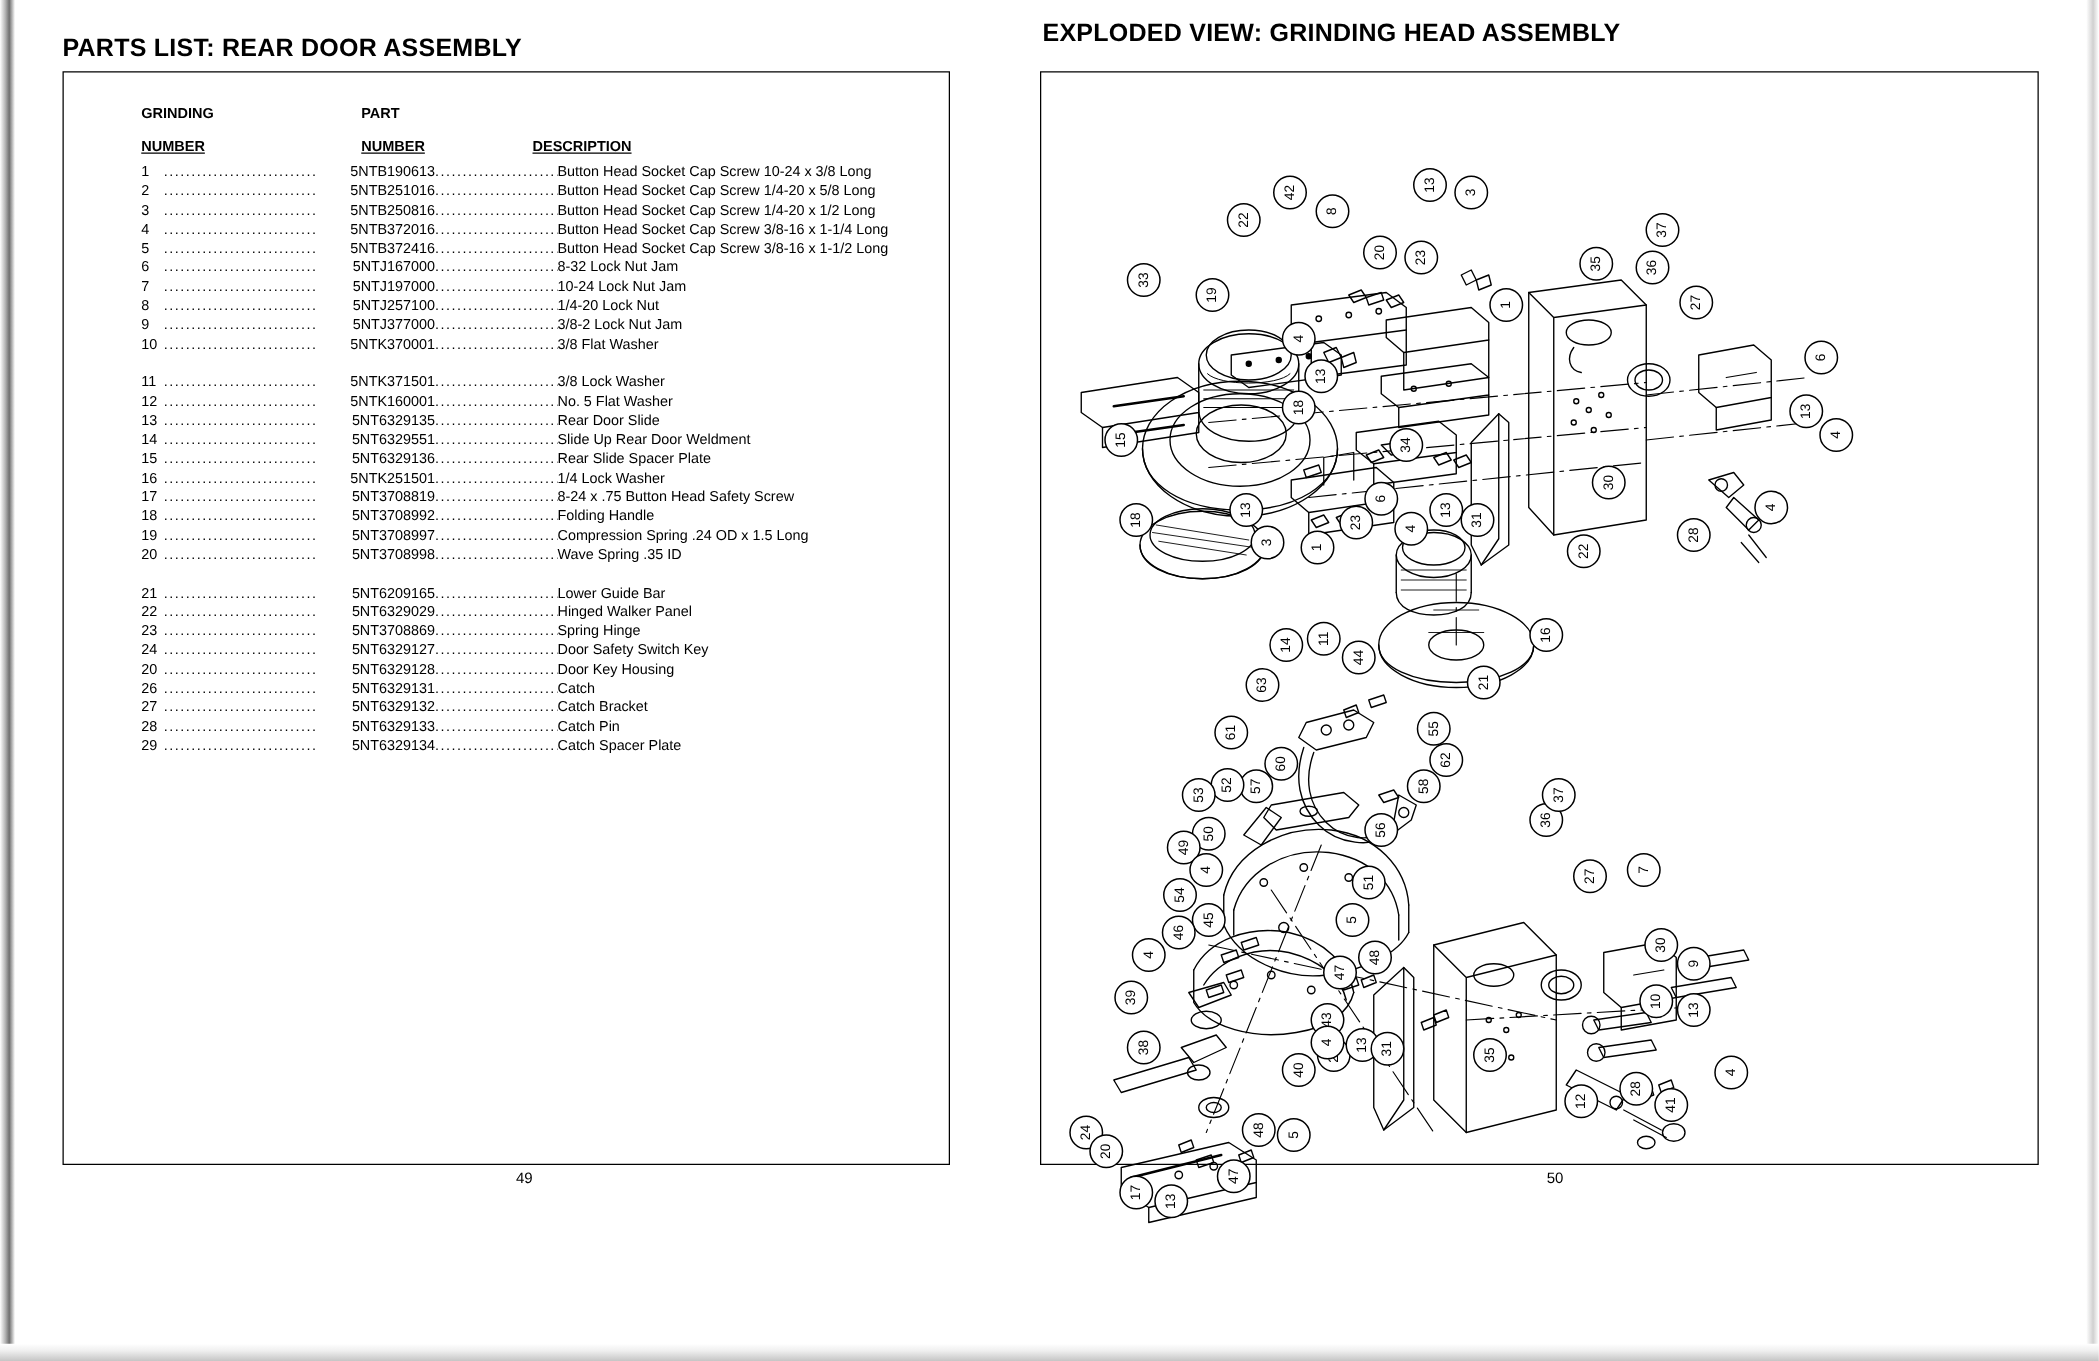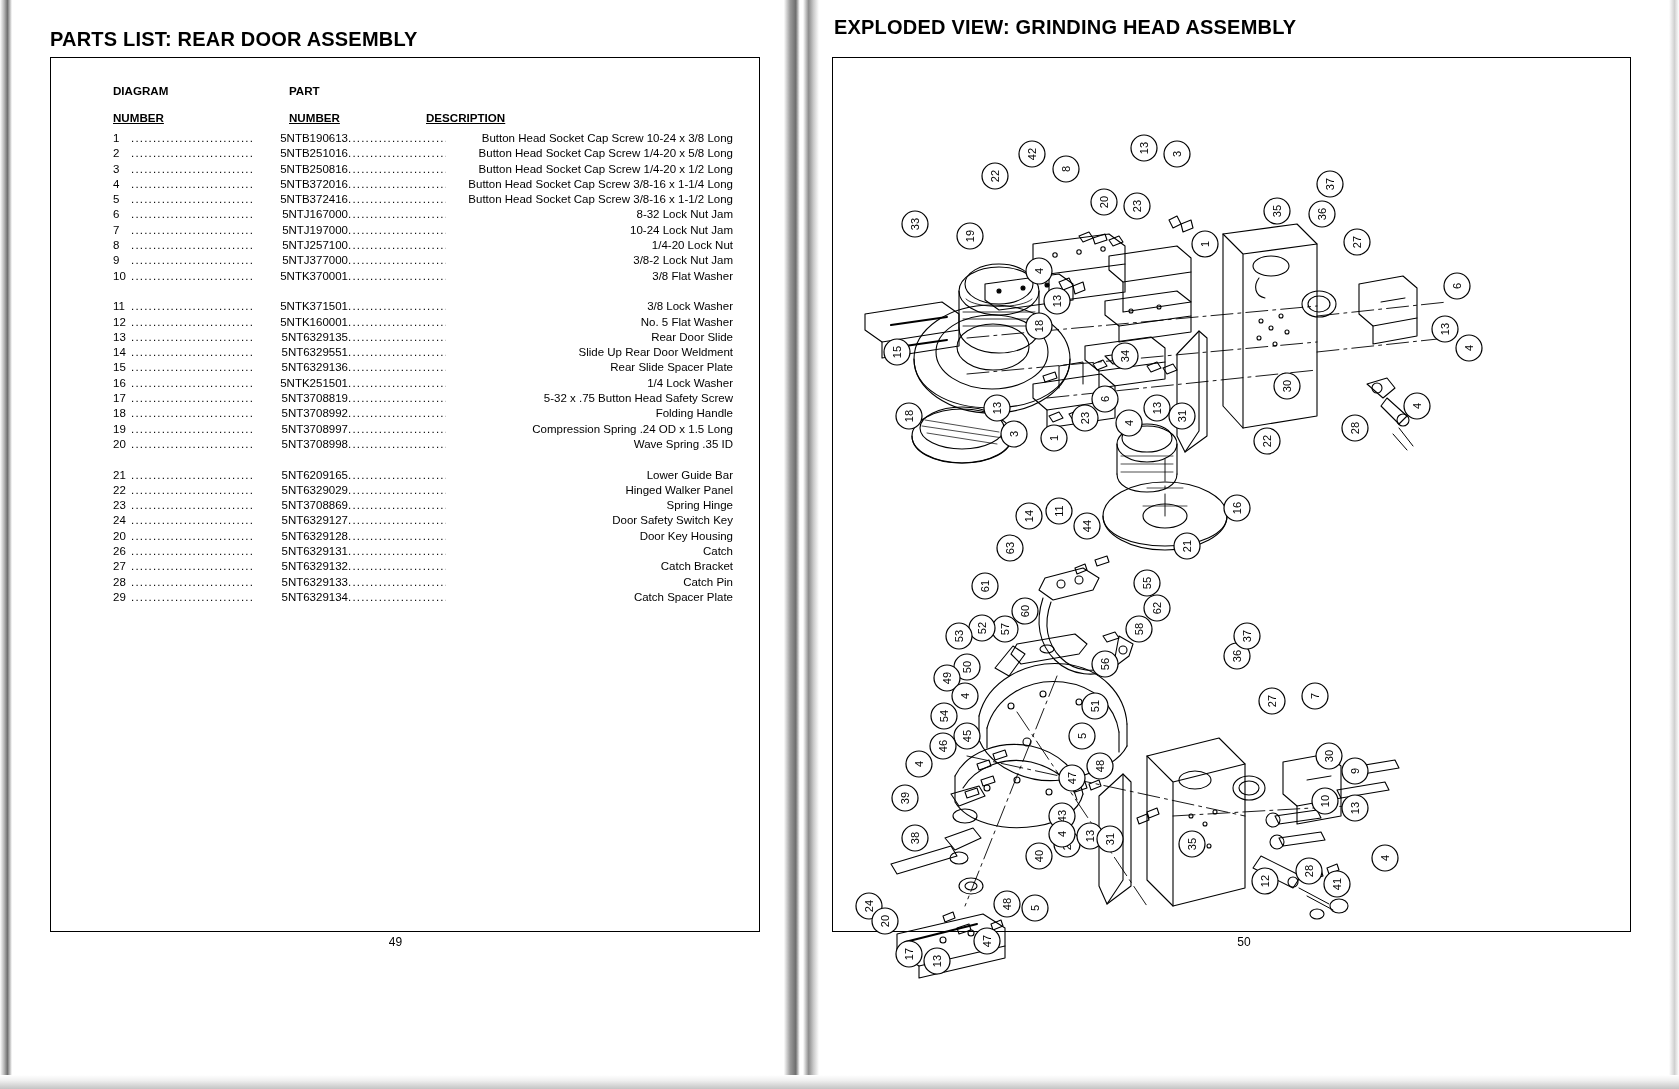--- a/index.html
+++ b/index.html
@@ -24,21 +24,21 @@
   .edge-right{
     position:absolute;right:0;top:0;width:10px;height:1089px;
     background:linear-gradient(to left,#ffffff 0%,#d0d0d0 45%,#ffffff 100%);
   }
   .page-bottom-shade{
     position:absolute;left:0;bottom:0;width:1679px;height:14px;
     background:linear-gradient(to bottom,#ffffff 0%,#efefef 40%,#c4c4c4 100%);
   }
 
   .page{position:absolute;top:0;height:1089px;background:#fff;}
-  .page-left{left:12px;width:767px;}
+  .page-left{left:12px;width:767px;padding-left:48px;}
   .page-right{left:819px;width:850px;}
 
   
   .page-title{
     font-size:20px;font-weight:bold;letter-spacing:0.2px;color:#000;
     white-space:nowrap;
   }
   .title-left{position:absolute;left:38px;top:28px;}
   .title-right{position:absolute;left:15px;top:16px;}
 
@@ -73,21 +73,21 @@
   .r-num{width:18px;text-align:left;flex:0 0 auto;}
   .r-dots1{
     flex:0 0 auto;width:122px;overflow:hidden;color:#000;
     font-size:11.5px;letter-spacing:1.2px;
   }
   .r-part{flex:0 0 auto;width:95px;text-align:right;}
   .r-dots2{
     flex:0 0 auto;width:98px;overflow:hidden;
     font-size:11.5px;letter-spacing:1.2px;
   }
-  .r-desc{flex:1 1 auto;text-align:right;}
+  .r-desc{flex:1 1 auto;text-align:left;}
 
   
   .folio{
     position:absolute;width:100%;text-align:center;font-size:12px;color:#000;
   }
   .folio-left{left:0;top:935px;}
   .folio-right{left:0;top:935px;}
 
   
   .diagram-wrap{position:absolute;left:14px;top:58px;width:795px;height:870px;}
@@ -109,21 +109,21 @@
   <div class="page page-left">
 
     <div class="page-title title-left">PARTS LIST: REAR DOOR  ASSEMBLY</div>
 
     <div class="frame frame-left">
 
       <div class="list">
 
         <div class="col-heads">
           <div class="col-head ch-diagram">
-            <span>DIAGRAM</span>
+            <span>GRINDING</span>
             <span class="u">NUMBER</span>
           </div>
           <div class="col-head ch-part">
             <span>PART</span>
             <span class="u">NUMBER</span>
           </div>
           <div class="col-head ch-desc">
             <span class="u">DESCRIPTION</span>
           </div>
         </div>
@@ -240,21 +240,21 @@
               <span class="r-dots1">............................................................</span>
               <span class="r-part">5NTK251501</span>
               <span class="r-dots2">..................................................</span>
               <span class="r-desc">1/4 Lock Washer</span>
             </div>
             <div class="row">
               <span class="r-num">17</span>
               <span class="r-dots1">............................................................</span>
               <span class="r-part">5NT3708819</span>
               <span class="r-dots2">..................................................</span>
-              <span class="r-desc">5-32 x .75 Button Head Safety Screw</span>
+              <span class="r-desc">8-24 x .75 Button Head Safety Screw</span>
             </div>
             <div class="row">
               <span class="r-num">18</span>
               <span class="r-dots1">............................................................</span>
               <span class="r-part">5NT3708992</span>
               <span class="r-dots2">..................................................</span>
               <span class="r-desc">Folding Handle</span>
             </div>
             <div class="row">
               <span class="r-num">19</span>

